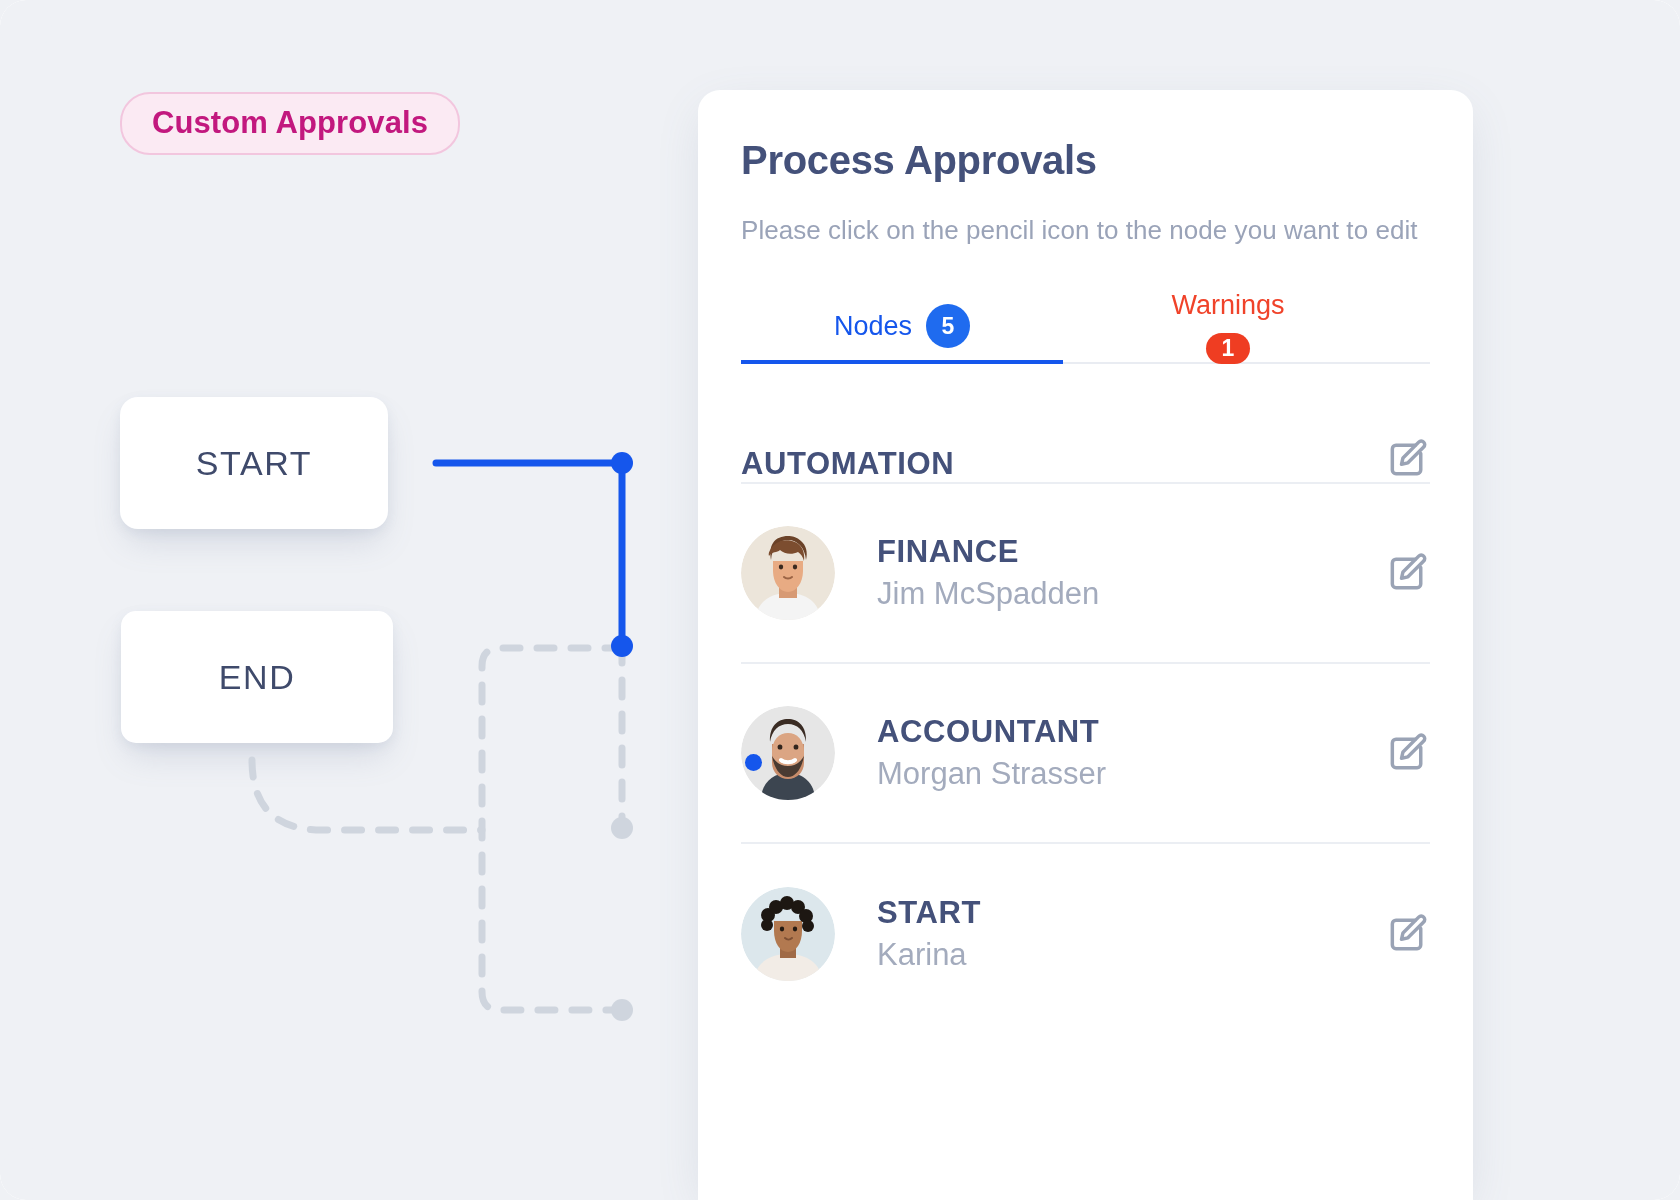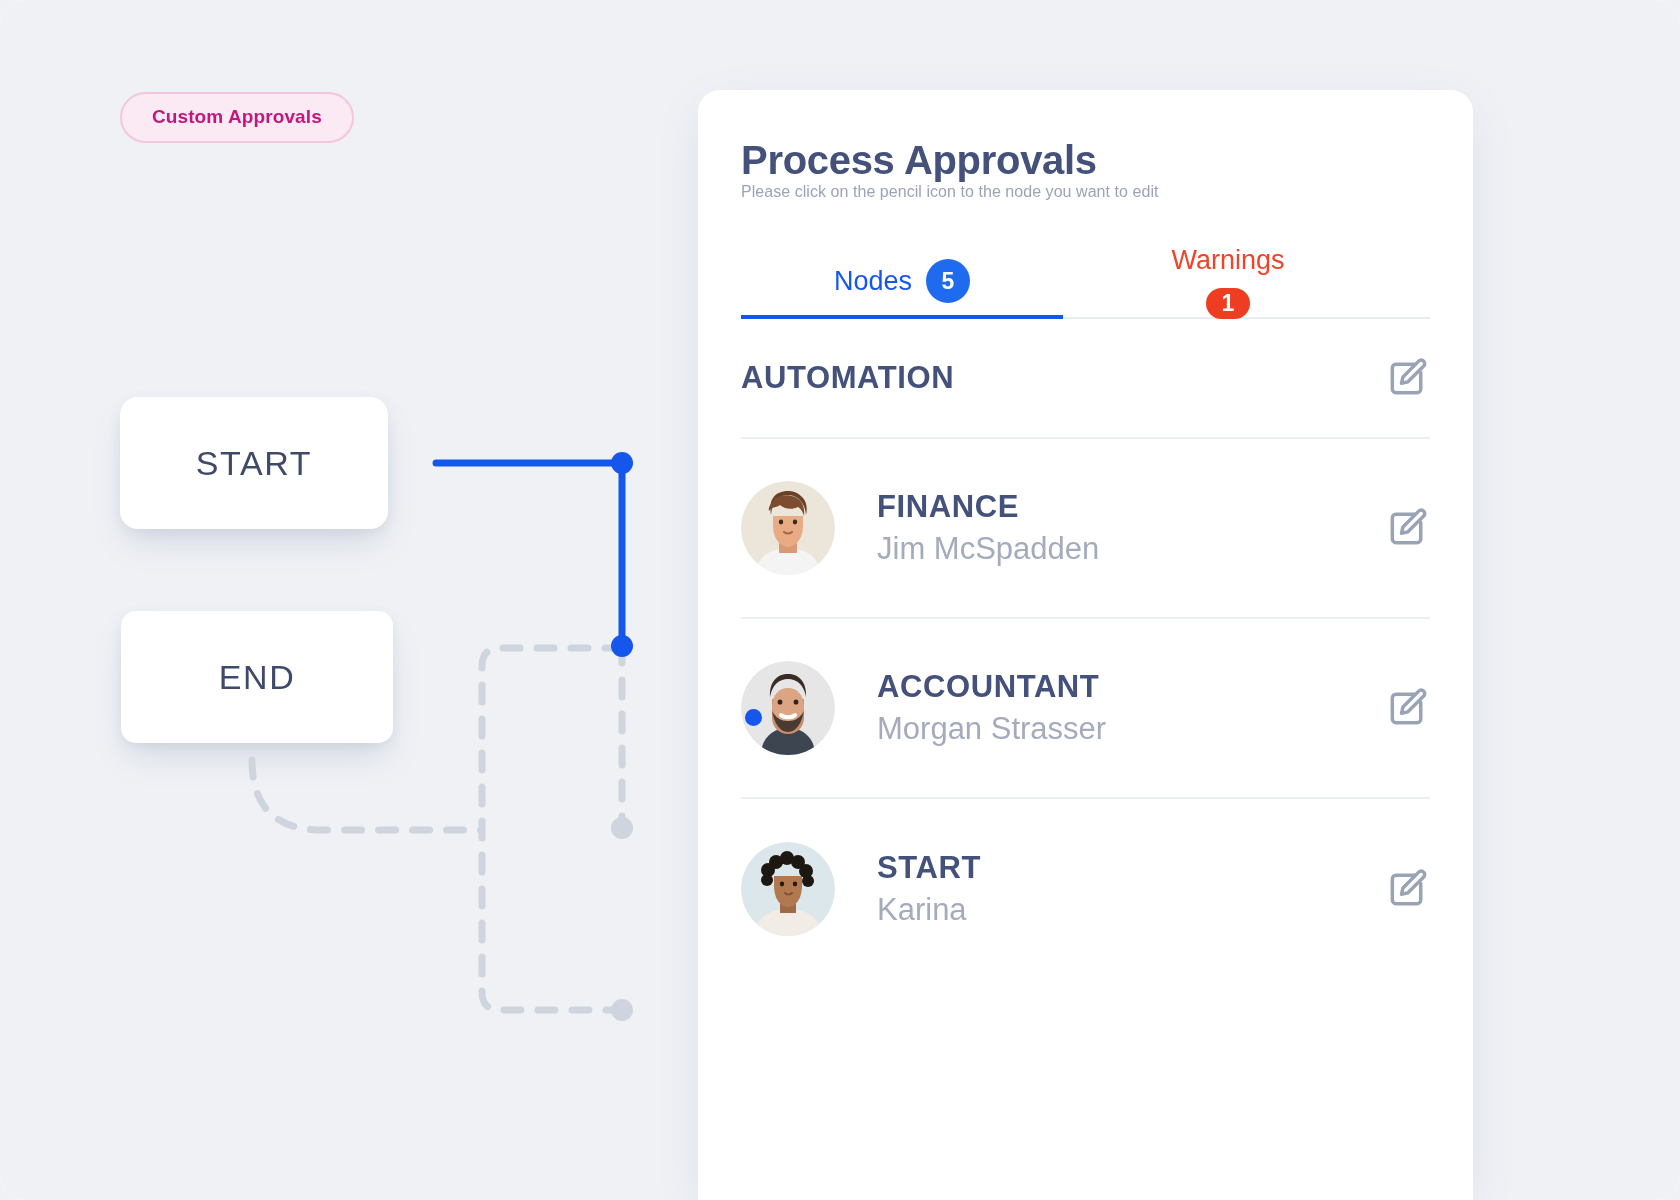--- a/index.html
+++ b/index.html
@@ -58,21 +58,21 @@
 
   .tag-chip {
     position: absolute;
     left: 120px;
     top: 92px;
     padding: 13px 30px 15px;
     background: #fbeaf3;
     border: 2px solid #f2c6de;
     border-radius: 30px;
     color: #c2187e;
-    font-size: 19px;
+    font-size: 31px;
     font-weight: 700;
     letter-spacing: 0.1px;
     line-height: 1;
     white-space: nowrap;
   }
 
   .node-card {
     position: absolute;
     background: #ffffff;
     border-radius: 18px;
@@ -119,22 +119,23 @@
 
   .panel-title {
     margin-top: 48px;
     color: #44517a;
     font-size: 40px;
     font-weight: 700;
     letter-spacing: -0.3px;
   }
 
   .panel-sub {
+    margin-top: 32px;
     color: #9aa3b8;
-    font-size: 16px;
+    font-size: 26px;
     font-weight: 400;
     letter-spacing: 0.05px;
   }
 
   .tabs {
     margin-top: 46px;
     display: flex;
     border-bottom: 2px solid #e9ecf2;
     height: 72px;
   }
@@ -174,20 +175,21 @@
   
   .row {
     display: flex;
     align-items: center;
     position: relative;
   }
 
   .row-automation {
     height: 120px;
     border-bottom: 2px solid #ebeef3;
+    align-items: flex-end;
   }
   .row-automation .role {
     color: #44517a;
     font-size: 31px;
     font-weight: 700;
     letter-spacing: 0.6px;
   }
 
   .row-person {
     height: 180px;

